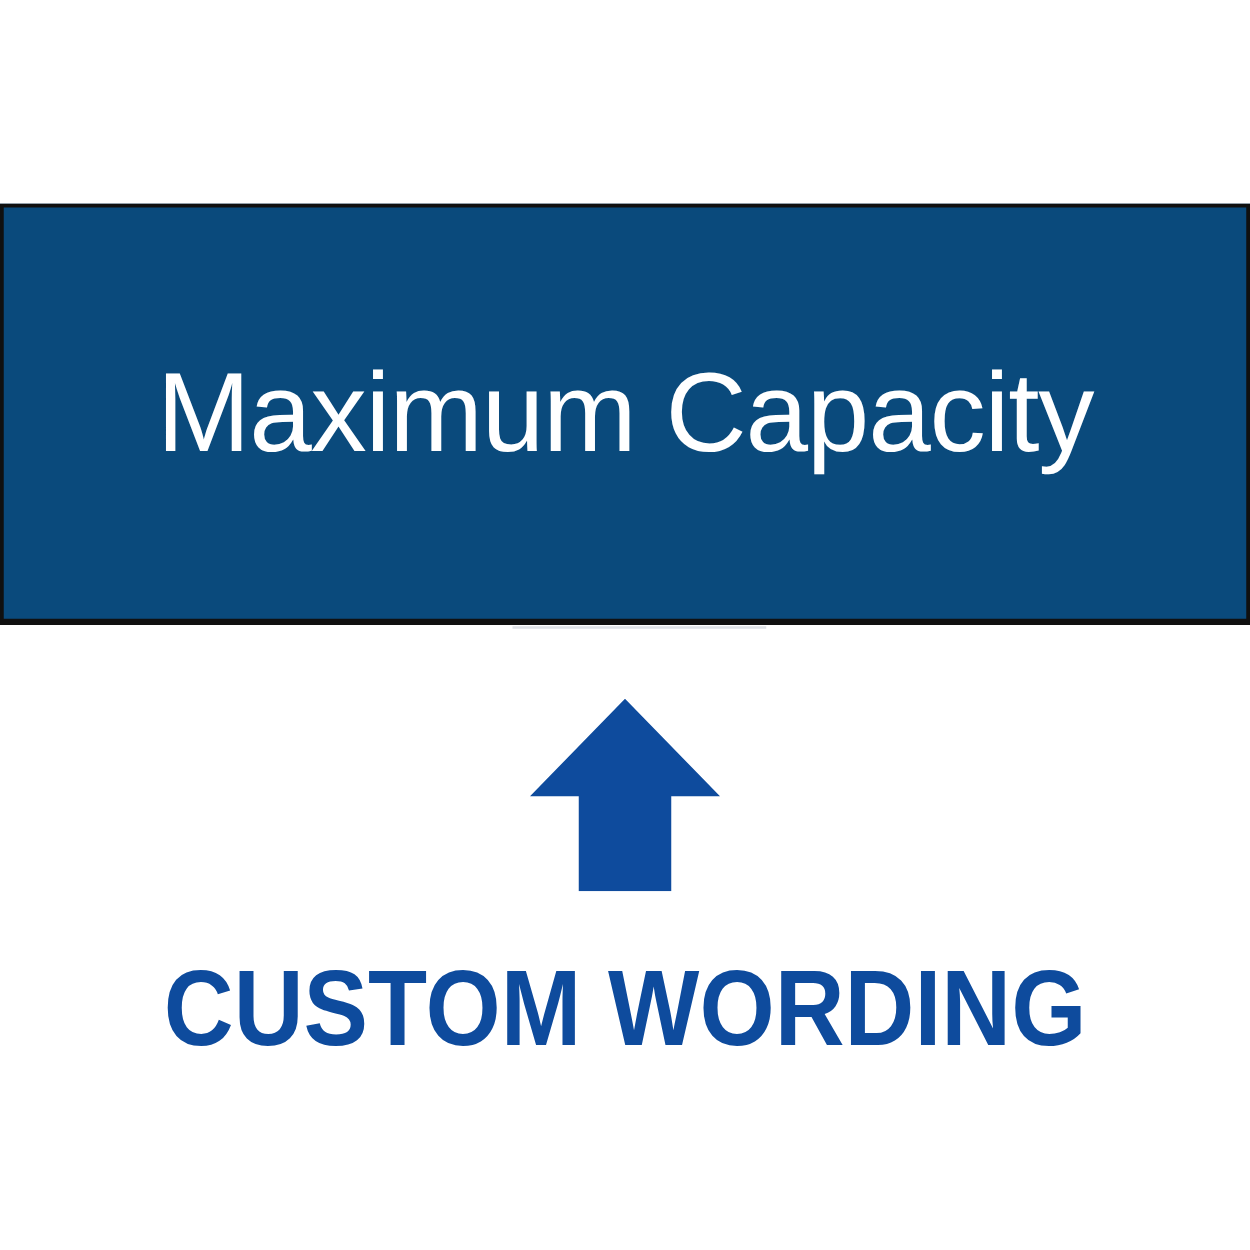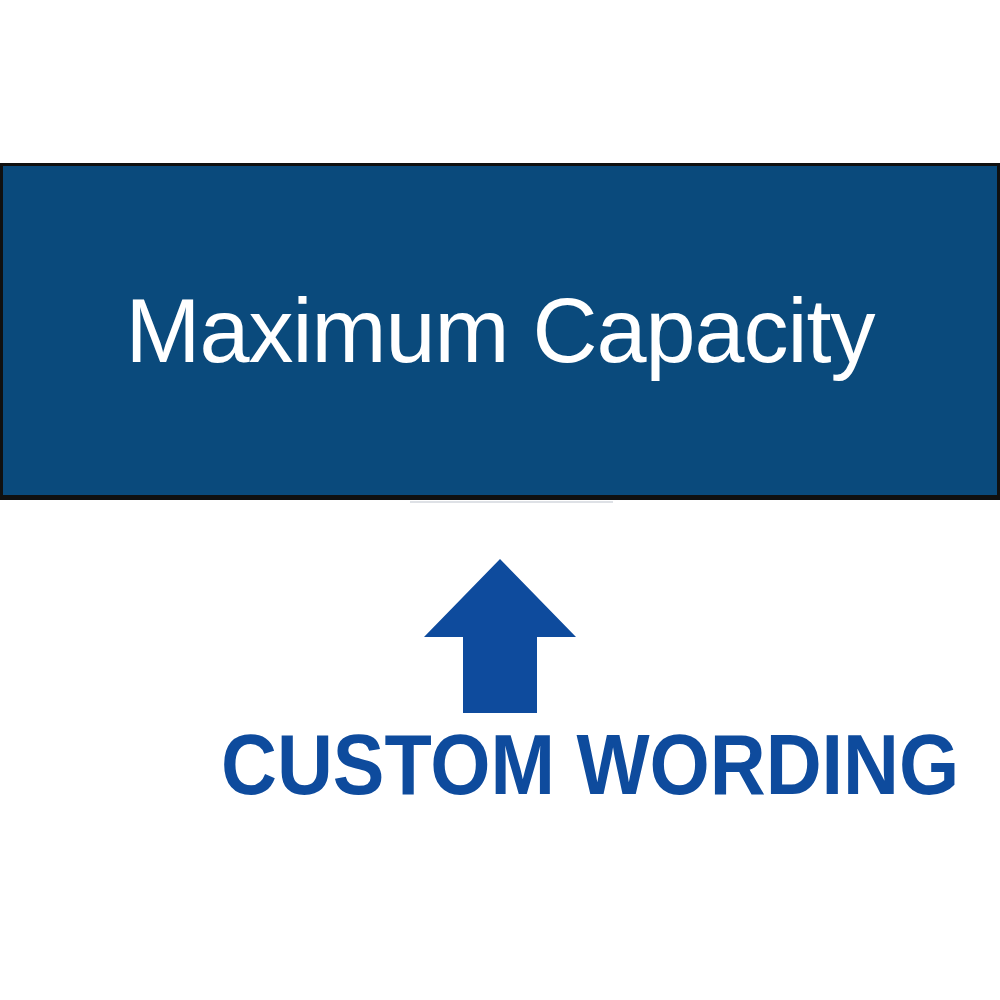--- a/index.html
+++ b/index.html
@@ -60,23 +60,23 @@
     display: block;
   }
   .arrow polygon {
     fill: var(--accent_blue, #0E4B9D);
   }
 
   
   .caption-wrap {
     position: absolute;
     left: 0;
-    top: 721px;
+    top: 764px;
     width: 1000px;
-    text-align: right;
+    text-align: center;
   }
   .caption {
     display: inline-block;
     color: var(--accent_blue, #0E4B9D);
     font-size: 86px;
     line-height: 86px;
     font-weight: bold;
     letter-spacing: 0px;
     transform: scaleX(0.90);
     transform-origin: 50% 50%;

